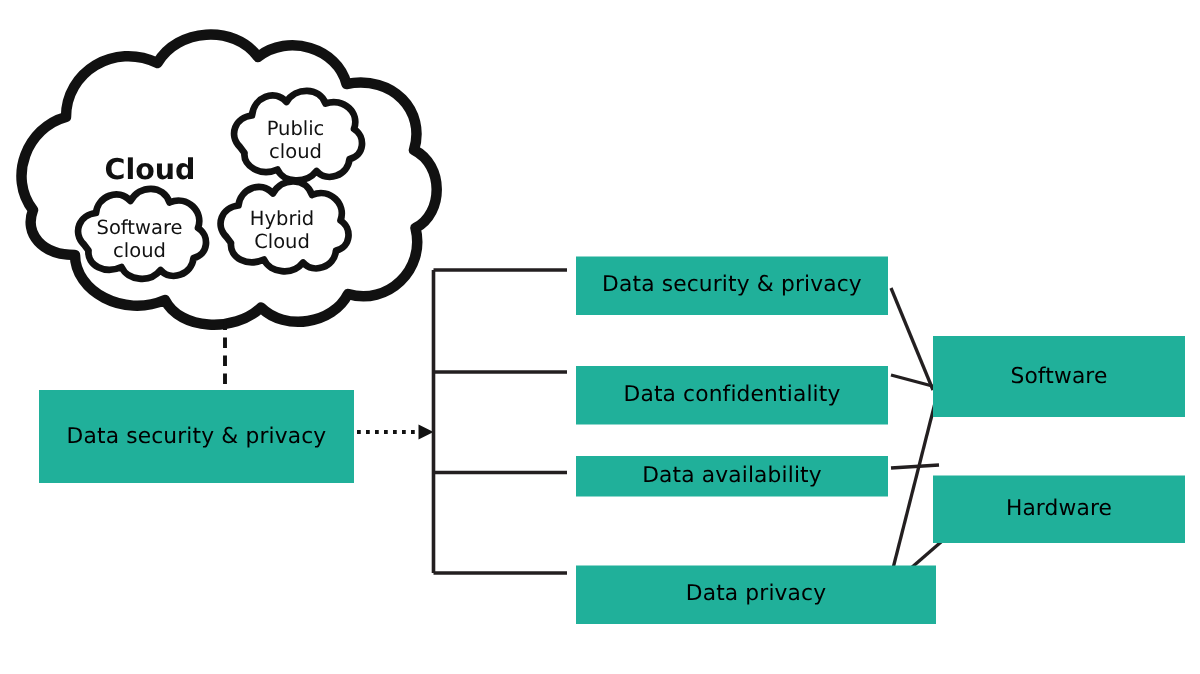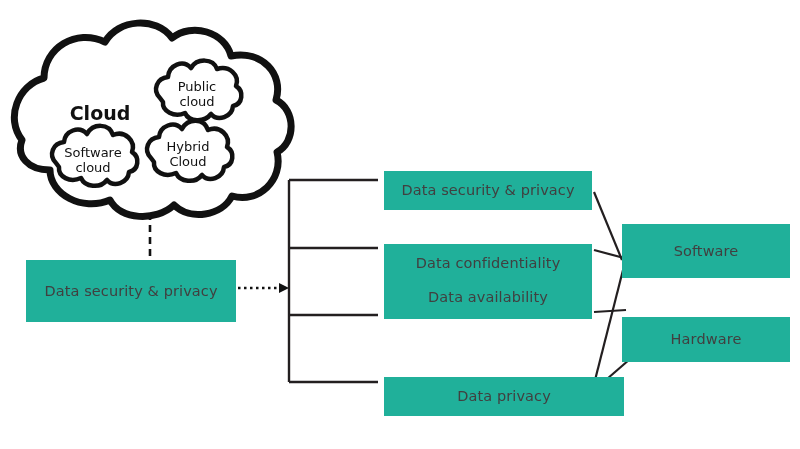--- a/index.html
+++ b/index.html
@@ -20,21 +20,21 @@
   #vector-layer {
     position: absolute;
     left: 0;
     top: 0;
     width: 800px;
     height: 449px;
   }
   .node-box {
     position: absolute;
     background: #20b09a;
-    color: #404040;
+    color: #000000;
     display: flex;
     align-items: center;
     justify-content: center;
     text-align: center;
     font-family: "DejaVu Sans", sans-serif;
     font-size: 14.5px;
     line-height: 1.25;
     letter-spacing: 0.1px;
     box-sizing: border-box;
     padding: 2px 6px;
@@ -137,21 +137,21 @@
 
   <div class="cloud-label sub" style="left:147px; top:140px; width:82px;">Hybrid
 Cloud</div>
 
   <div class="node-box" style="left:26px; top:260px; width:210px; height:62px;">Data security &amp; privacy</div>
 
   <div class="node-box" style="left:384px; top:171px; width:208px; height:39px;">Data security &amp; privacy</div>
 
   <div class="node-box" style="left:384px; top:244px; width:208px; height:39px;">Data confidentiality</div>
 
-  <div class="node-box" style="left:384px; top:276px; width:208px; height:43px;">Data availability</div>
+  <div class="node-box" style="left:384px; top:304px; width:208px; height:27px;">Data availability</div>
 
   <div class="node-box" style="left:384px; top:377px; width:240px; height:39px;">Data privacy</div>
 
   <div class="node-box" style="left:622px; top:224px; width:168px; height:54px;">Software</div>
 
   <div class="node-box" style="left:622px; top:285px; width:168px; height:45px;margin-top:32px;">Hardware</div>
 
 </div>
 
 </body></html>

